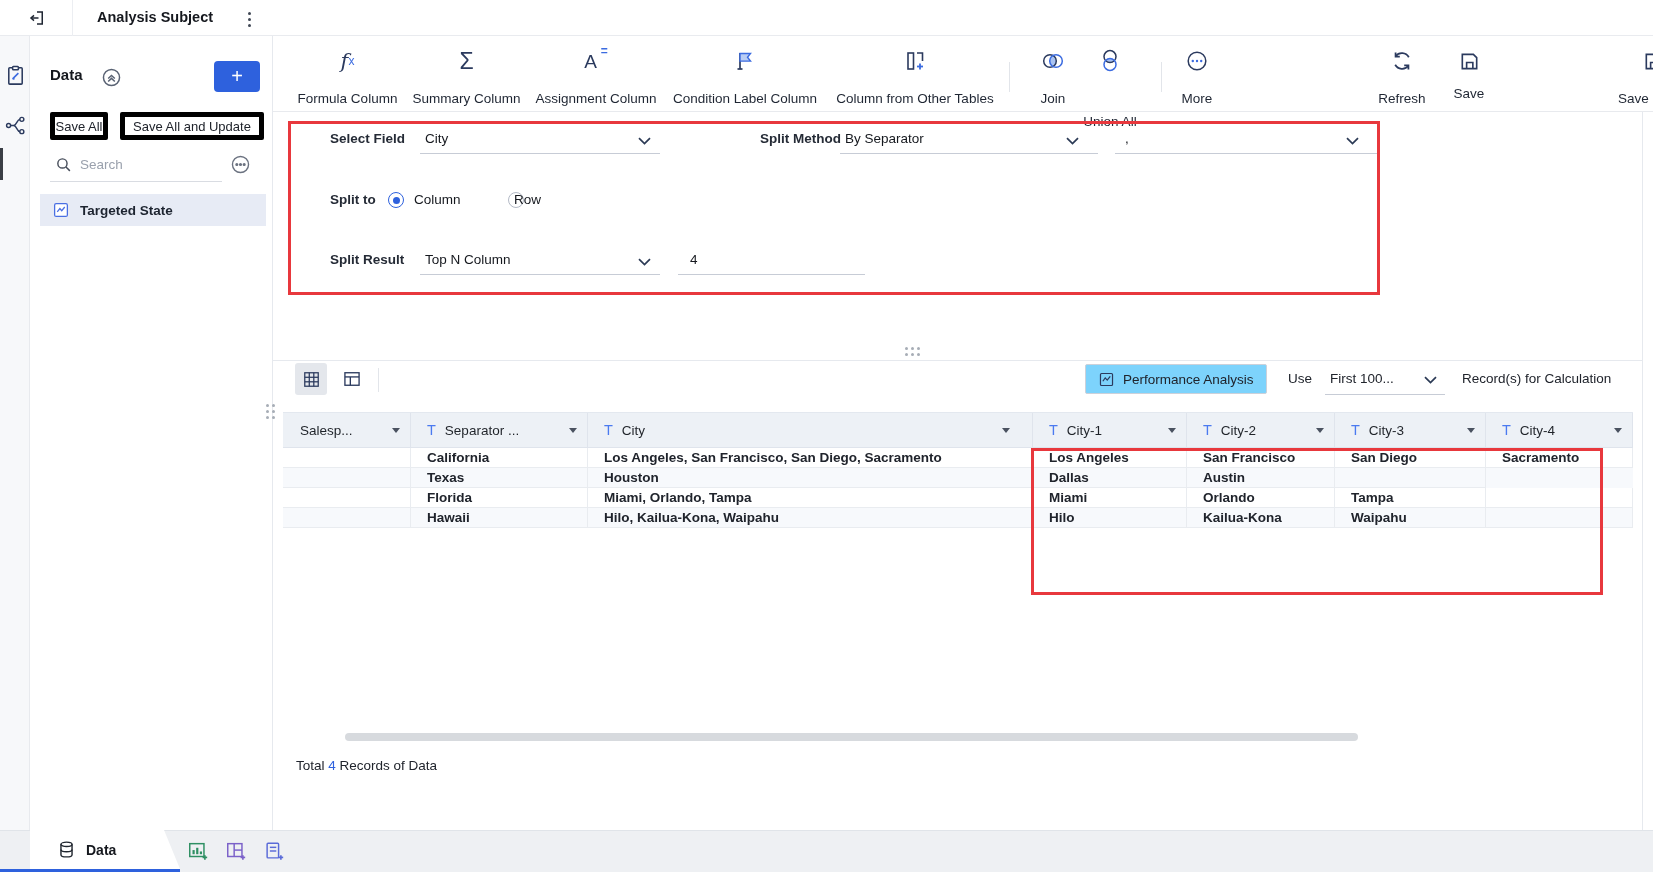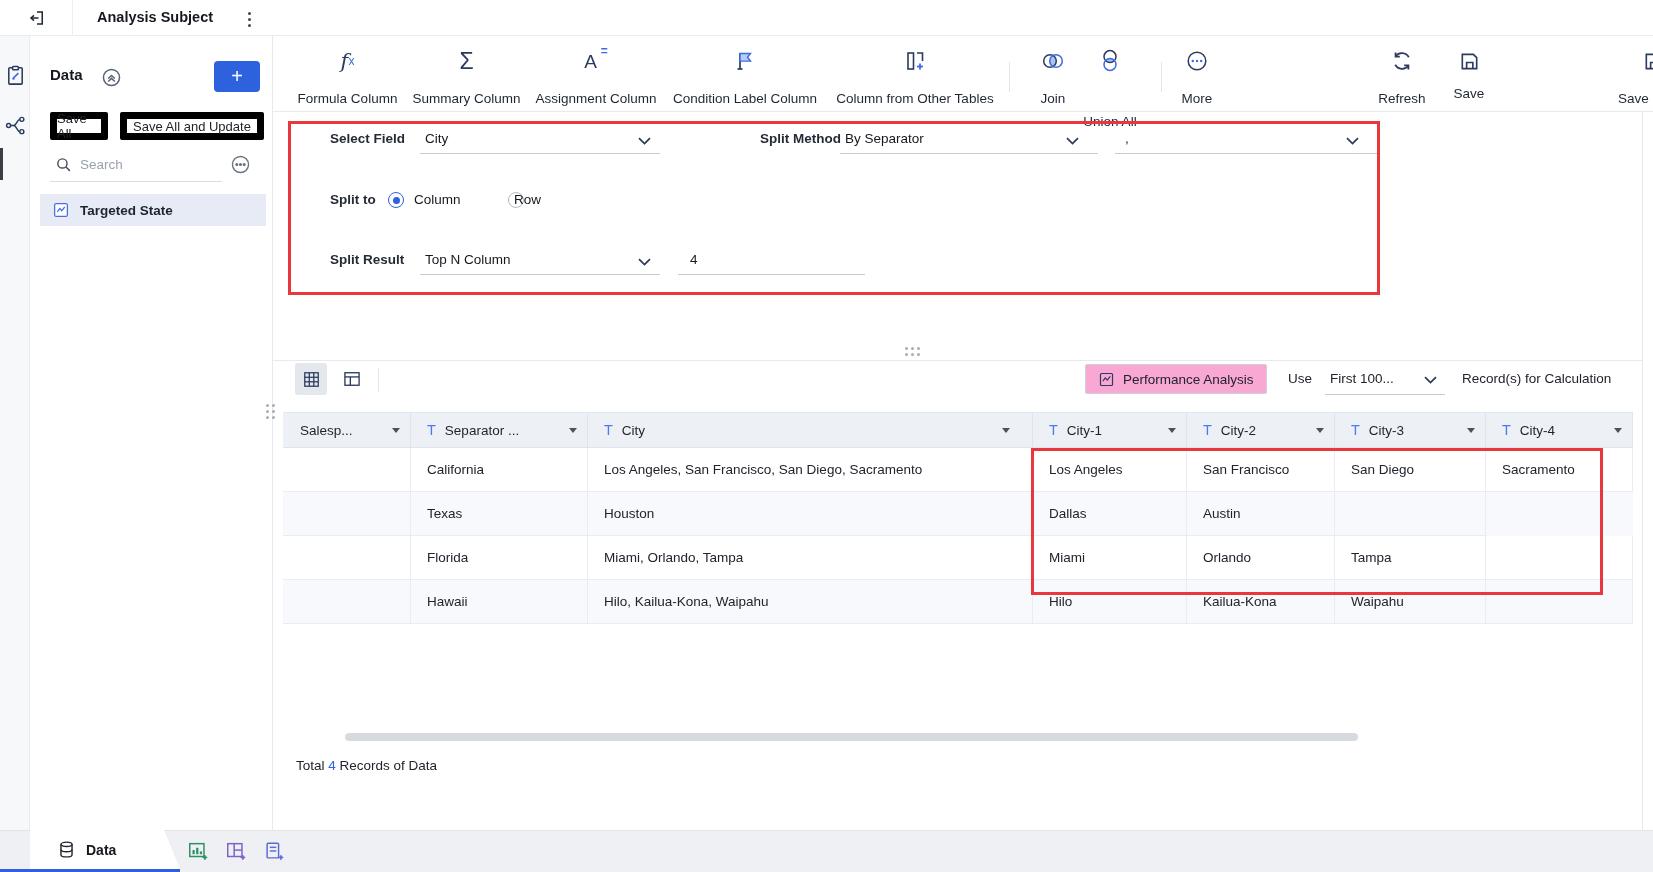--- a/index.html
+++ b/index.html
@@ -21,21 +21,21 @@
   .rail { left:0; top:36px; width:30px; height:794px; background:#f7f8fa; border-right:1px solid #e8eaee; }
   .rail-icon { left:4px; width:23px; height:23px; }
   .rail-nub { left:0; top:148px; width:3px; height:32px; background:#3a3e45; }
 
   
   .sidebar { left:30px; top:36px; width:243px; height:794px; background:#fff; border-right:1px solid #e6e9ee; }
   .panel-title { left:50px; top:66px; font-size:15px; font-weight:700; color:#15181e; }
   .collapse-ic { left:101px; top:67px; }
   .plus-btn { left:214px; top:61px; width:46px; height:31px; background:#2e61dd; border-radius:4px; color:#fff;
               font-size:20px; display:flex; align-items:center; justify-content:center; cursor:pointer; }
-  .side-btn { top:112px; height:28px; border:7px solid #000000; border-radius:2px; background:#fff;
+  .side-btn { top:112px; height:28px; border:5px solid #000000; border-radius:2px; background:#fff;
               font-size:13px; color:#20242c; display:flex; align-items:center; justify-content:center; cursor:pointer; }
   .btn-saveall { left:50px; width:58px; }
   .btn-saveupd { left:120px; width:144px; }
   .search-ic { left:55px; top:156px; }
   .search-ph { left:80px; top:157px; font-size:13.5px; color:#9aa1ad; }
   .search-ul { left:50px; top:181px; width:172px; height:1px; background:#d9dce2; }
   .search-more { left:230px; top:154px; }
   .nav-item { left:40px; top:194px; width:226px; height:32px; background:#e7ebf5; display:flex; align-items:center; gap:10px; padding-left:12px; cursor:pointer; }
   .nav-item .lbl { font-size:13.5px; font-weight:700; color:#1d2430; }
 
@@ -68,36 +68,36 @@
   .dots { display:grid; gap:3px; }
   .dots i { width:3px; height:3px; border-radius:50%; background:#a7adb6; }
   .handle-c { left:905px; top:347px; grid-template-columns:repeat(3,3px); }
   .handle-l { left:266px; top:404px; grid-template-columns:repeat(2,3px); }
 
   
   .view-btn { top:363px; width:32px; height:32px; border-radius:3px; display:flex; align-items:center; justify-content:center; cursor:pointer; }
   .view-grid { left:295px; background:#e4e7ec; }
   .view-form { left:336px; }
   .ctl-vdiv { left:378px; top:368px; width:1px; height:24px; background:#e2e5ea; }
-  .perf-btn { left:1085px; top:364px; height:30px; padding:0 12px; border:1px solid #ccd1da; border-radius:2px; background:#f9a8d4;
+  .perf-btn { left:1085px; top:364px; height:30px; padding:0 12px; border:1px solid #ccd1da; border-radius:2px; background:#7dd3fc;
               display:flex; align-items:center; gap:8px; font-size:13.5px; color:#20242c; cursor:pointer; }
   .use-lbl { left:1288px; top:371px; font-size:13.5px; color:#20242c; }
   .first-dd { left:1330px; top:371px; font-size:13.5px; color:#20242c; cursor:pointer; }
   .first-ul { left:1325px; top:394px; width:120px; height:1px; background:#c7ccd6; }
   .first-chev { left:1424px; top:376px; }
   .records-lbl { left:1462px; top:371px; font-size:13.5px; color:#20242c; }
 
   
   .tbl { left:283px; top:412px; width:1350px; z-index:5; }
   .thead, .trow { display:grid; grid-template-columns:128px 177px 445px 154px 148px 151px 147px; }
   .thead { height:36px; background:#edf1f6; border-top:1px solid #e3e8ef; }
   .hcell { display:flex; align-items:center; padding:0 10px 0 16px; border-right:1px solid #dfe4ec; border-bottom:1px solid #dfe4ec; font-size:13.5px; color:#1f2329; cursor:pointer; overflow:hidden; white-space:nowrap; }
   .hcell .ticon { color:#4a7af0; font-size:14.5px; margin-right:9px; }
   .hcell .arr { margin-left:auto; width:0; height:0; border-left:4.5px solid transparent; border-right:4.5px solid transparent; border-top:5.5px solid #4a5260; }
-  .trow { height:44px; background:#fff; }
+  .trow { height:20px; background:#fff;font-weight:bold; }
   .trow.alt { background:#f7f9fc; }
   .tcell { display:flex; align-items:center; padding:0 8px 0 16px; border-right:1px solid #e9ecf0; border-bottom:1px solid #e9ecf0; font-size:13.5px; color:#20242c; white-space:nowrap; overflow:hidden; }
   .table-red { left:1031px; top:448px; width:572px; height:147px; }
 
   
   .hscroll { left:345px; top:733px; width:1013px; height:8px; border-radius:4px; background:#d7dade; cursor:pointer; }
   .total { left:296px; top:758px; font-size:13.5px; color:#20242c; }
   .total b { color:#2e61dd; font-weight:400; }
 
   

